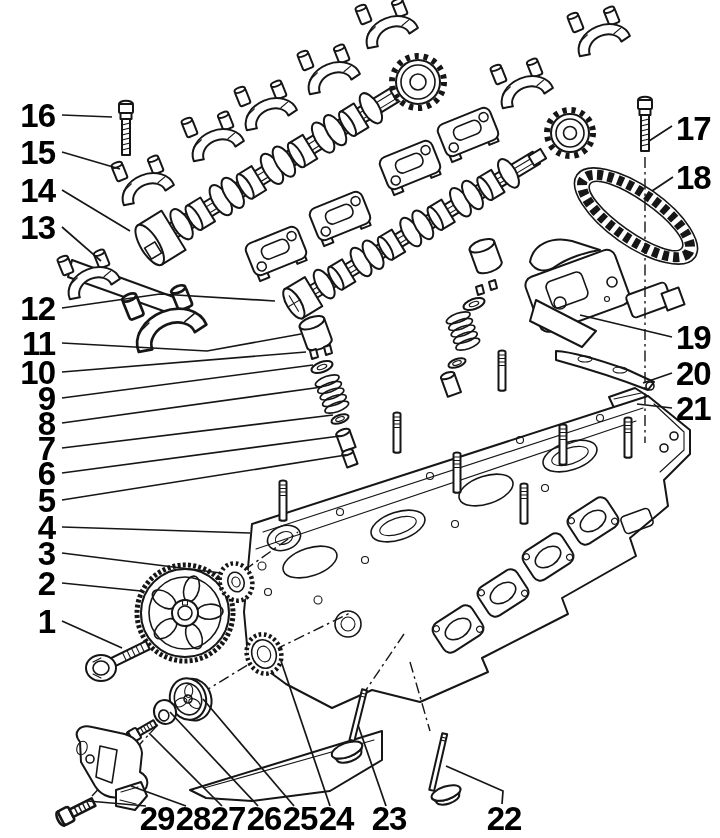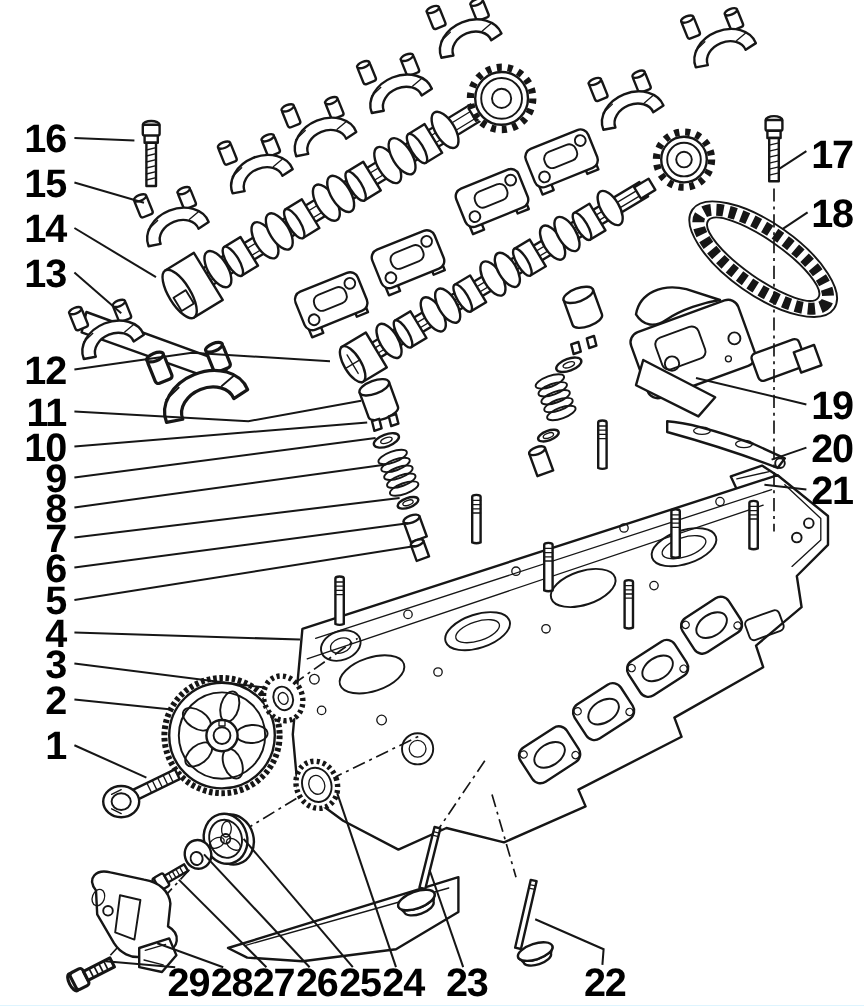--- a/index.html
+++ b/index.html
@@ -1,16 +1,16 @@
 <!DOCTYPE html>
 <html><head>
 <meta charset="utf-8">
 <style>
   html,body{margin:0;padding:0;background:#ffffff;}
-  .stage{position:relative;width:720px;height:838px;background:#7dd3fc;overflow:hidden;
+  .stage{position:relative;width:720px;height:838px;background:#be185d;overflow:hidden;
          font-family:"Liberation Sans", sans-serif;}
   svg{position:absolute;inset:0;}
   .o   {fill:#ffffff;stroke:#161616;stroke-width:2;stroke-linejoin:round;stroke-linecap:round;}
   .o1  {fill:none;stroke:#161616;stroke-width:1.6;stroke-linejoin:round;stroke-linecap:round;}
   .d   {fill:none;stroke:#161616;stroke-width:1.1;stroke-linejoin:round;stroke-linecap:round;}
   .teeth{fill:#ffffff;stroke:#161616;stroke-width:6;stroke-dasharray:4.2 4.9;}
   .belt {fill:#ffffff;stroke:#161616;stroke-width:5;stroke-dasharray:3 2.2;}
   .chain{fill:none;stroke:#161616;stroke-width:10;stroke-dasharray:6 4.6;}
   .rib {fill:#ffffff;stroke:#161616;stroke-width:4.5;stroke-dasharray:2.6 2.6;}
   .axis{fill:none;stroke:#161616;stroke-width:1.4;stroke-dasharray:11 4 2.5 4;}

